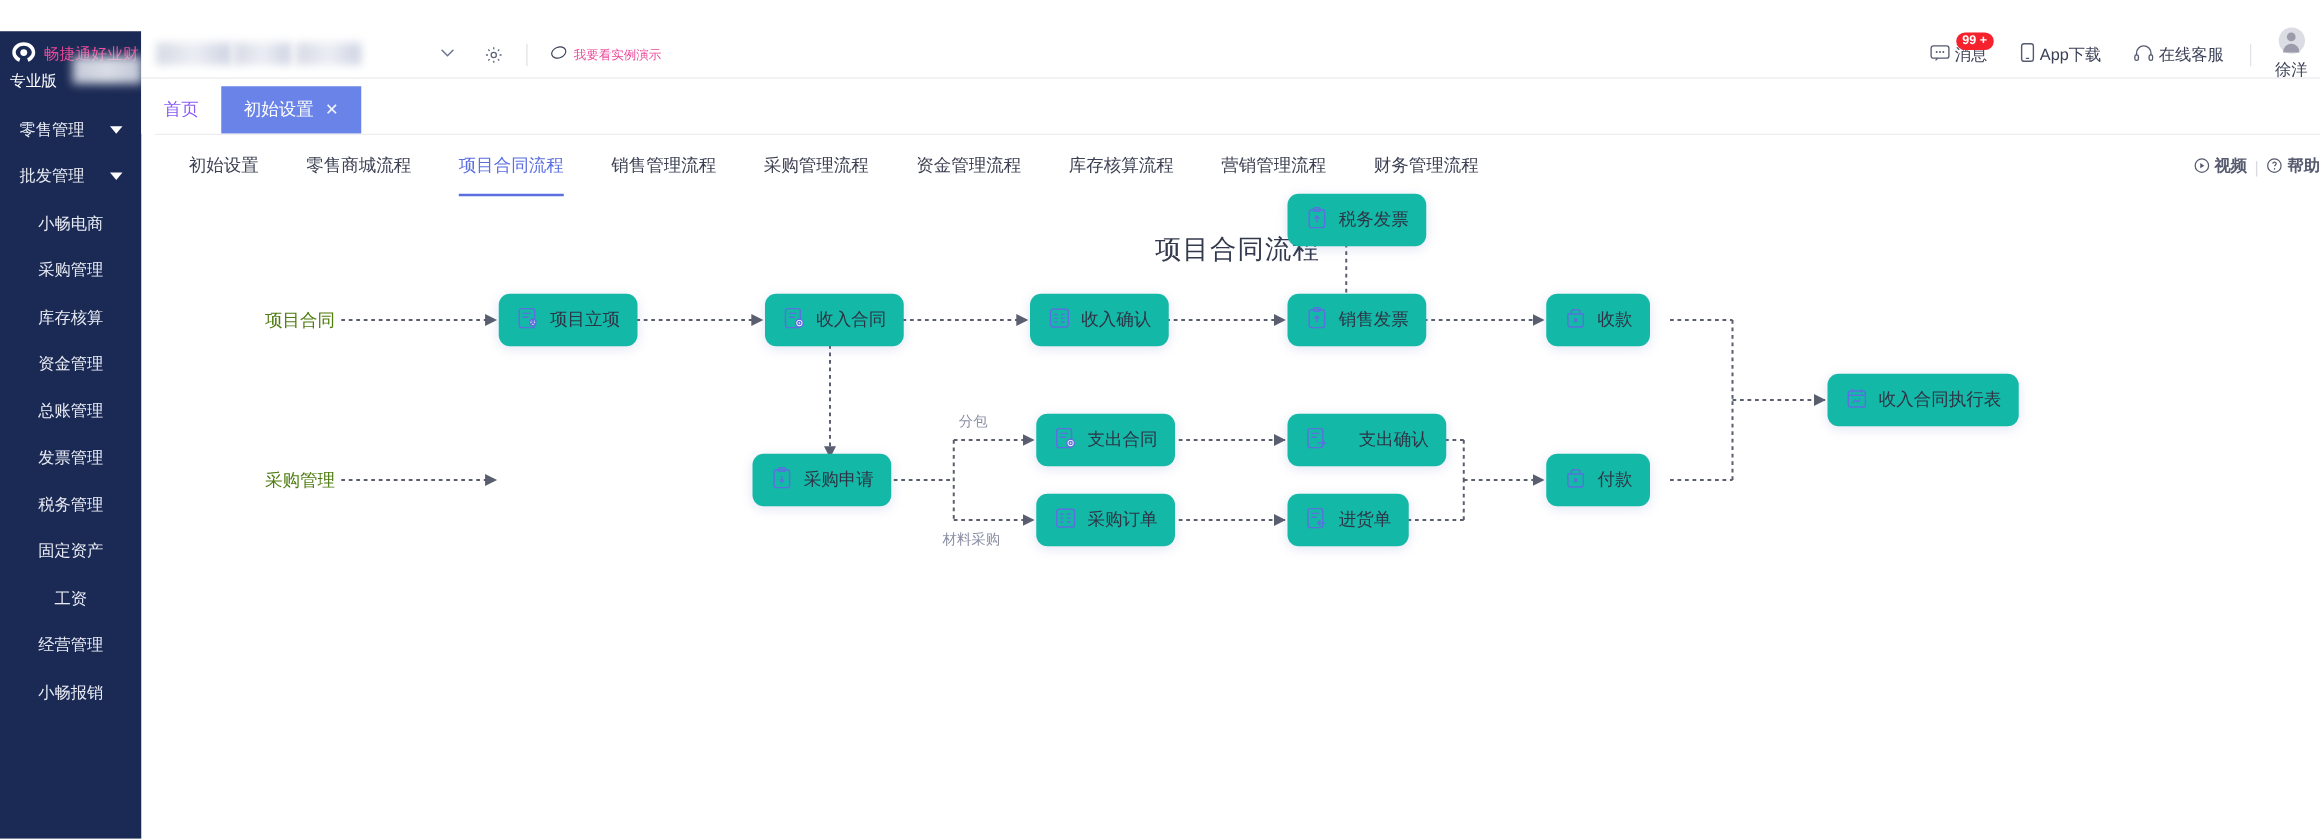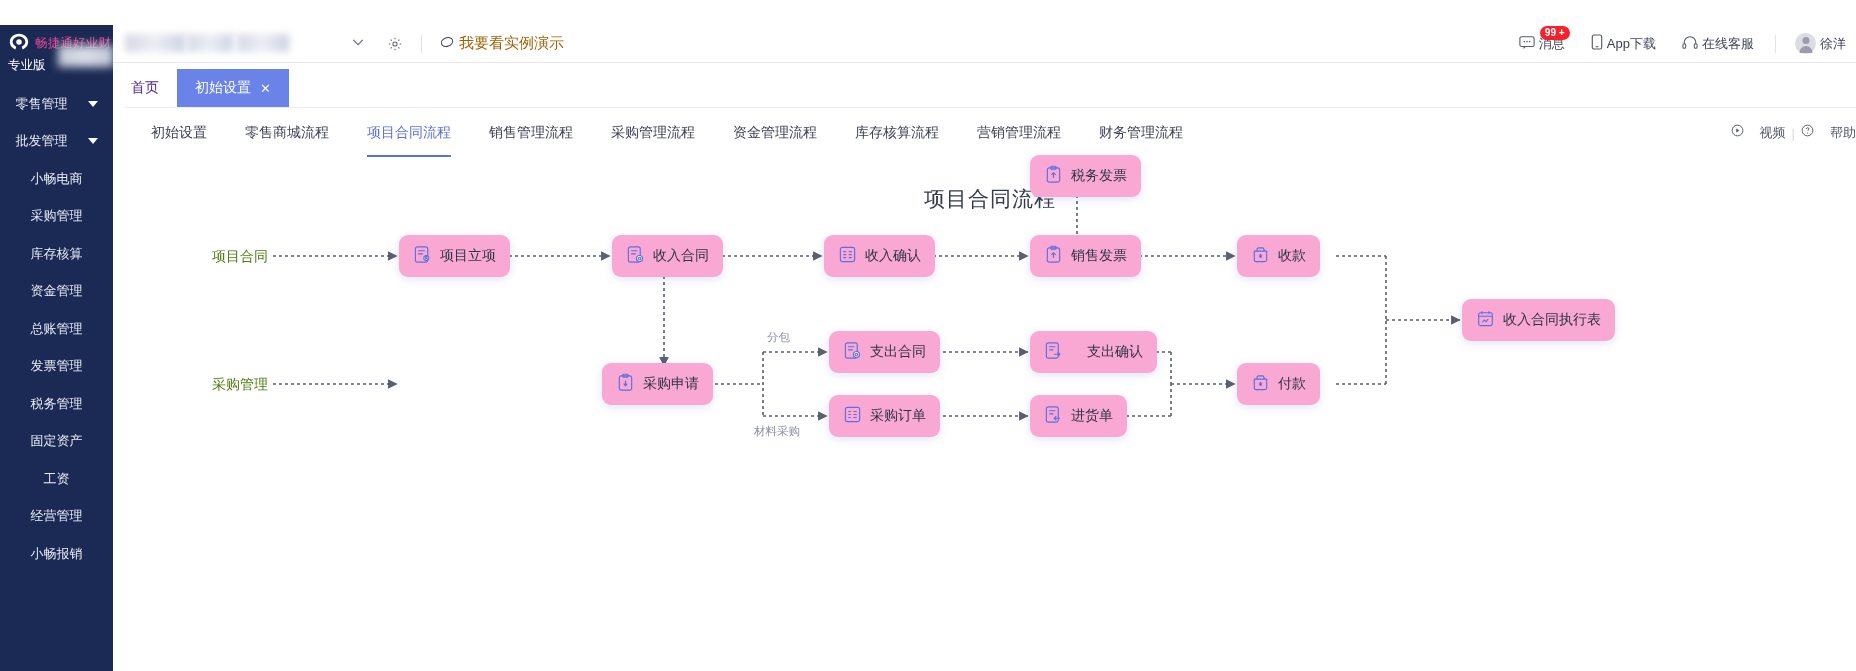--- a/index.html
+++ b/index.html
@@ -28,62 +28,62 @@
   .header { position:absolute; left:113px; top:25px; right:0; height:38px;
     background:#fff; border-bottom:1px solid #e8e8ed; display:flex; align-items:center; }
   .hdr-blur { position:relative; margin-left:12px; width:220px; height:20px; }
   .hdr-blur span{ position:absolute; left:0; top:0; width:60px; height:18px;
     background:linear-gradient(90deg,#d5d9e4,#eceef4,#cdd3e2); filter:blur(3.5px); }
   .hdr-blur span:nth-child(2){ left:62px; width:46px;}
   .hdr-blur span:nth-child(3){ left:112px; width:52px;}
   .chev { margin-left:6px; color:#6d7390; font-size:13px; }
   .gear { margin-left:22px; color:#5f6478; display:flex; }
   .divider-v { width:1px; height:18px; background:#e2e2e8; margin:0 18px; }
-  .demo-link { display:flex; align-items:center; gap:5px; font-size:15px; color:#a16207; cursor:pointer;}
+  .demo-link { display:flex; align-items:center; gap:5px; font-size:10px; color:#ec4899; cursor:pointer;}
   .hdr-right { margin-left:auto; display:flex; align-items:center; gap:0; padding-right:6px;}
   .hdr-btn { display:flex; align-items:center; gap:4px; font-size:13px; color:#3a3f55;
     padding:0 13px; position:relative; cursor:pointer; white-space:nowrap;}
   .badge { position:absolute; top:-9px; left:34px; background:#f5222d; color:#fff;
     font-size:10px; font-weight:bold; border-radius:9px; padding:1px 5px; line-height:12px;}
   .avatar { width:21px; height:21px; border-radius:50%; background:#dcdce4; position:relative; flex:none;}
   .avatar::after{ content:""; position:absolute; left:50%; top:4px; transform:translateX(-50%);
     width:7px;height:7px;border-radius:50%;background:#9b9bab;}
   .avatar::before{ content:""; position:absolute; left:50%; bottom:1px; transform:translateX(-50%);
     width:13px;height:7px;border-radius:7px 7px 0 0;background:#9b9bab;}
 
   
   .tabstrip { position:absolute; left:113px; top:63px; right:0; height:44px;
     background:#fff; display:flex; align-items:flex-end; }
   .tb { height:38px; display:flex; align-items:center; padding:0 18px; font-size:14px;
-    color:#4c1d95; cursor:pointer; }
+    color:#8b5cf6; cursor:pointer; }
   .tb.active { background:#6a83e8; color:#fff; }
   .tb .x { margin-left:9px; font-size:13px; opacity:.9; }
 
   
   .panel { position:absolute; left:124px; top:107px; right:0; bottom:0;
     background:#fff; border-top:1px solid #eeeef2; }
   .navtabs { height:49px; display:flex; align-items:center; padding-left:27px;
     position:relative; }
   .nt { font-size:14px; color:#3d4153; margin-right:38px; cursor:pointer;
     position:relative; height:49px; display:flex; align-items:center; white-space:nowrap;}
   .nt.on { color:#5b6fe0; }
   .nt.on::after{ content:""; position:absolute; left:0; right:0; bottom:0; height:2px;
     background:#5b6fe0; }
   .nav-right { position:absolute; right:0; top:16px; display:flex; align-items:center;
     font-size:13px; color:#555a6e; gap:6px; white-space:nowrap; }
   .nav-right .sep{ color:#d9d9e0; }
-  .nav-right .lk{ display:flex; align-items:flex-start; gap:16px; cursor:pointer;}
+  .nav-right .lk{ display:flex; align-items:flex-end; gap:4px; cursor:pointer;font-weight:bold;}
 
   .chart-title { text-align:center; font-size:21px; color:#333a4d; margin-top:28px;
     letter-spacing:1px;}
 
   
   .flow { position:absolute; left:0; top:0; width:1732px; height:564px; }
   .flow svg { position:absolute; left:0; top:0; }
-  .node { position:absolute; height:42px; background:#f9a8d4; border-radius:9px;
+  .node { position:absolute; height:42px; background:#14b8a6; border-radius:9px;
     box-shadow:0 2px 9px rgba(90,104,190,.18); display:flex; align-items:center;
     padding:0 14px; gap:8px; font-size:14px; color:#2e3346; white-space:nowrap;
     cursor:pointer; }
   .node svg{ position:static; flex:none; }
   .rowlabel { position:absolute; font-size:14px; color:#4d7c0f; white-space:nowrap; }
   .edgelabel { position:absolute; font-size:11.5px; color:#8a8fa3; white-space:nowrap; }
 </style>
 </head>
 <body>
 
@@ -203,21 +203,21 @@
         <span>
           <svg width="16" height="15" viewBox="0 0 18 16" fill="none" stroke="#555a6e" stroke-width="1.2">
             <path d="M2.5 10V8a6.5 6.5 0 0113 0v2"></path>
             <rect x="1" y="9.5" width="3.2" height="5" rx="1.5"></rect>
             <rect x="13.8" y="9.5" width="3.2" height="5" rx="1.5"></rect>
           </svg>
         </span>
         <span>在线客服</span>
       </div>
       <div class="divider-v" style="margin:0 6px 0 8px;"></div>
-      <div class="hdr-btn" style="padding-right:4px;">
+      <div class="hdr-btn" style="padding-right:4px;flex-direction:column;">
         <span class="avatar"></span>
         <span>徐洋</span>
       </div>
     </div>
   </div>
 
   <div class="tabstrip">
     <div class="tb">
       <span>首页</span>
     </div>

